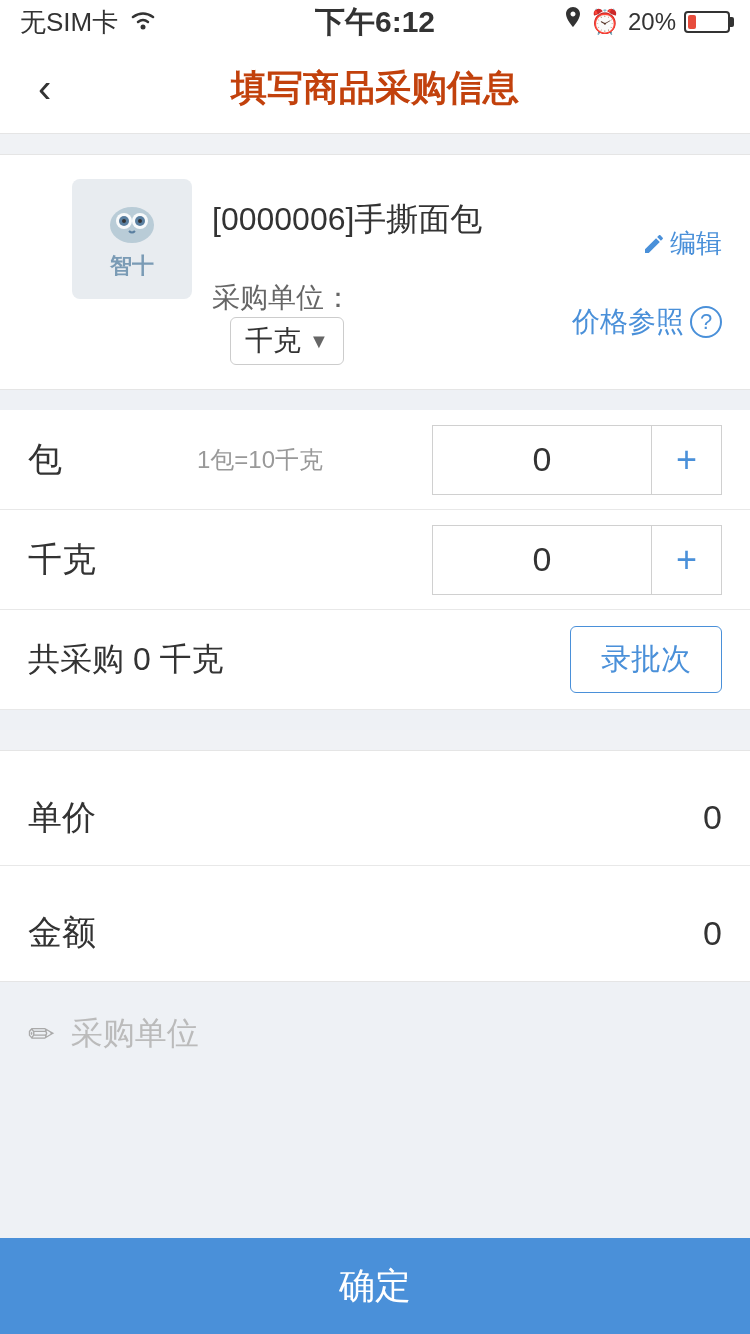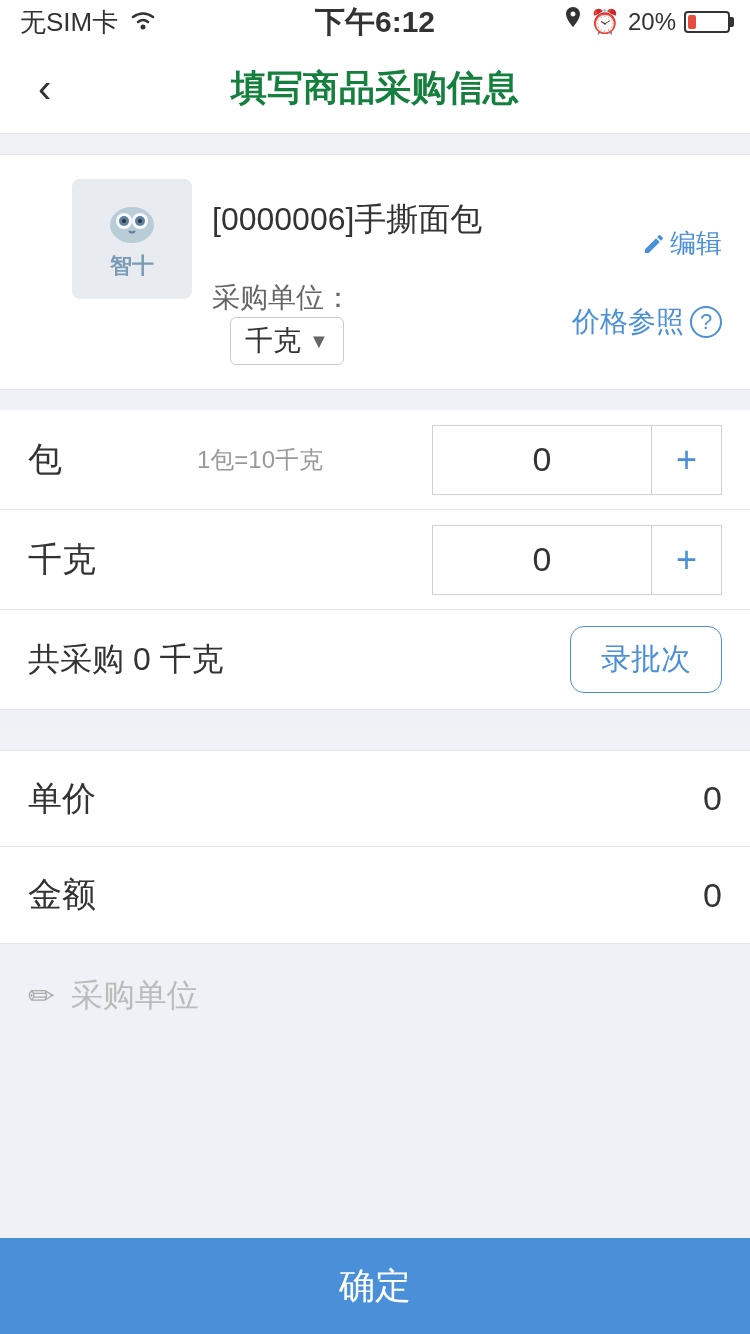--- a/index.html
+++ b/index.html
@@ -85,21 +85,21 @@
       position: absolute;
       left: 28px;
       font-size: 40px;
       color: #333;
       cursor: pointer;
       padding: 10px;
     }
     .nav-title {
       font-size: 36px;
       font-weight: 600;
-      color: #15803d;
+      color: #c2410c;
     }
 
     
     .product-card {
       background: #fff;
       margin-top: 20px;
       padding: 24px 28px;
       display: flex;
       align-items: flex-start;
       gap: 20px;
@@ -252,39 +252,40 @@
     }
     .summary-text {
       font-size: 32px;
       color: #333;
     }
     .record-btn {
       border: 1px solid #4a90d9;
       color: #4a90d9;
       font-size: 30px;
       padding: 12px 30px;
-      border-radius: 14px;
+      border-radius: 6px;
       background: #fff;
       cursor: pointer;
     }
 
     
     .price-section {
       background: #fff;
       margin-top: 20px;
       border-top: 1px solid #e5e5e5;
       border-bottom: 1px solid #e5e5e5;
     }
     .price-row {
       display: flex;
       align-items: center;
       padding: 0 28px;
       height: 96px;
       border-bottom: 1px solid #e8e8e8;
       justify-content: space-between;
+      margin-top: 19px;
     }
     .price-row:last-child {
       border-bottom: none;
     }
     .price-label {
       font-size: 34px;
       color: #333;
     }
     .price-value {
       font-size: 34px;

